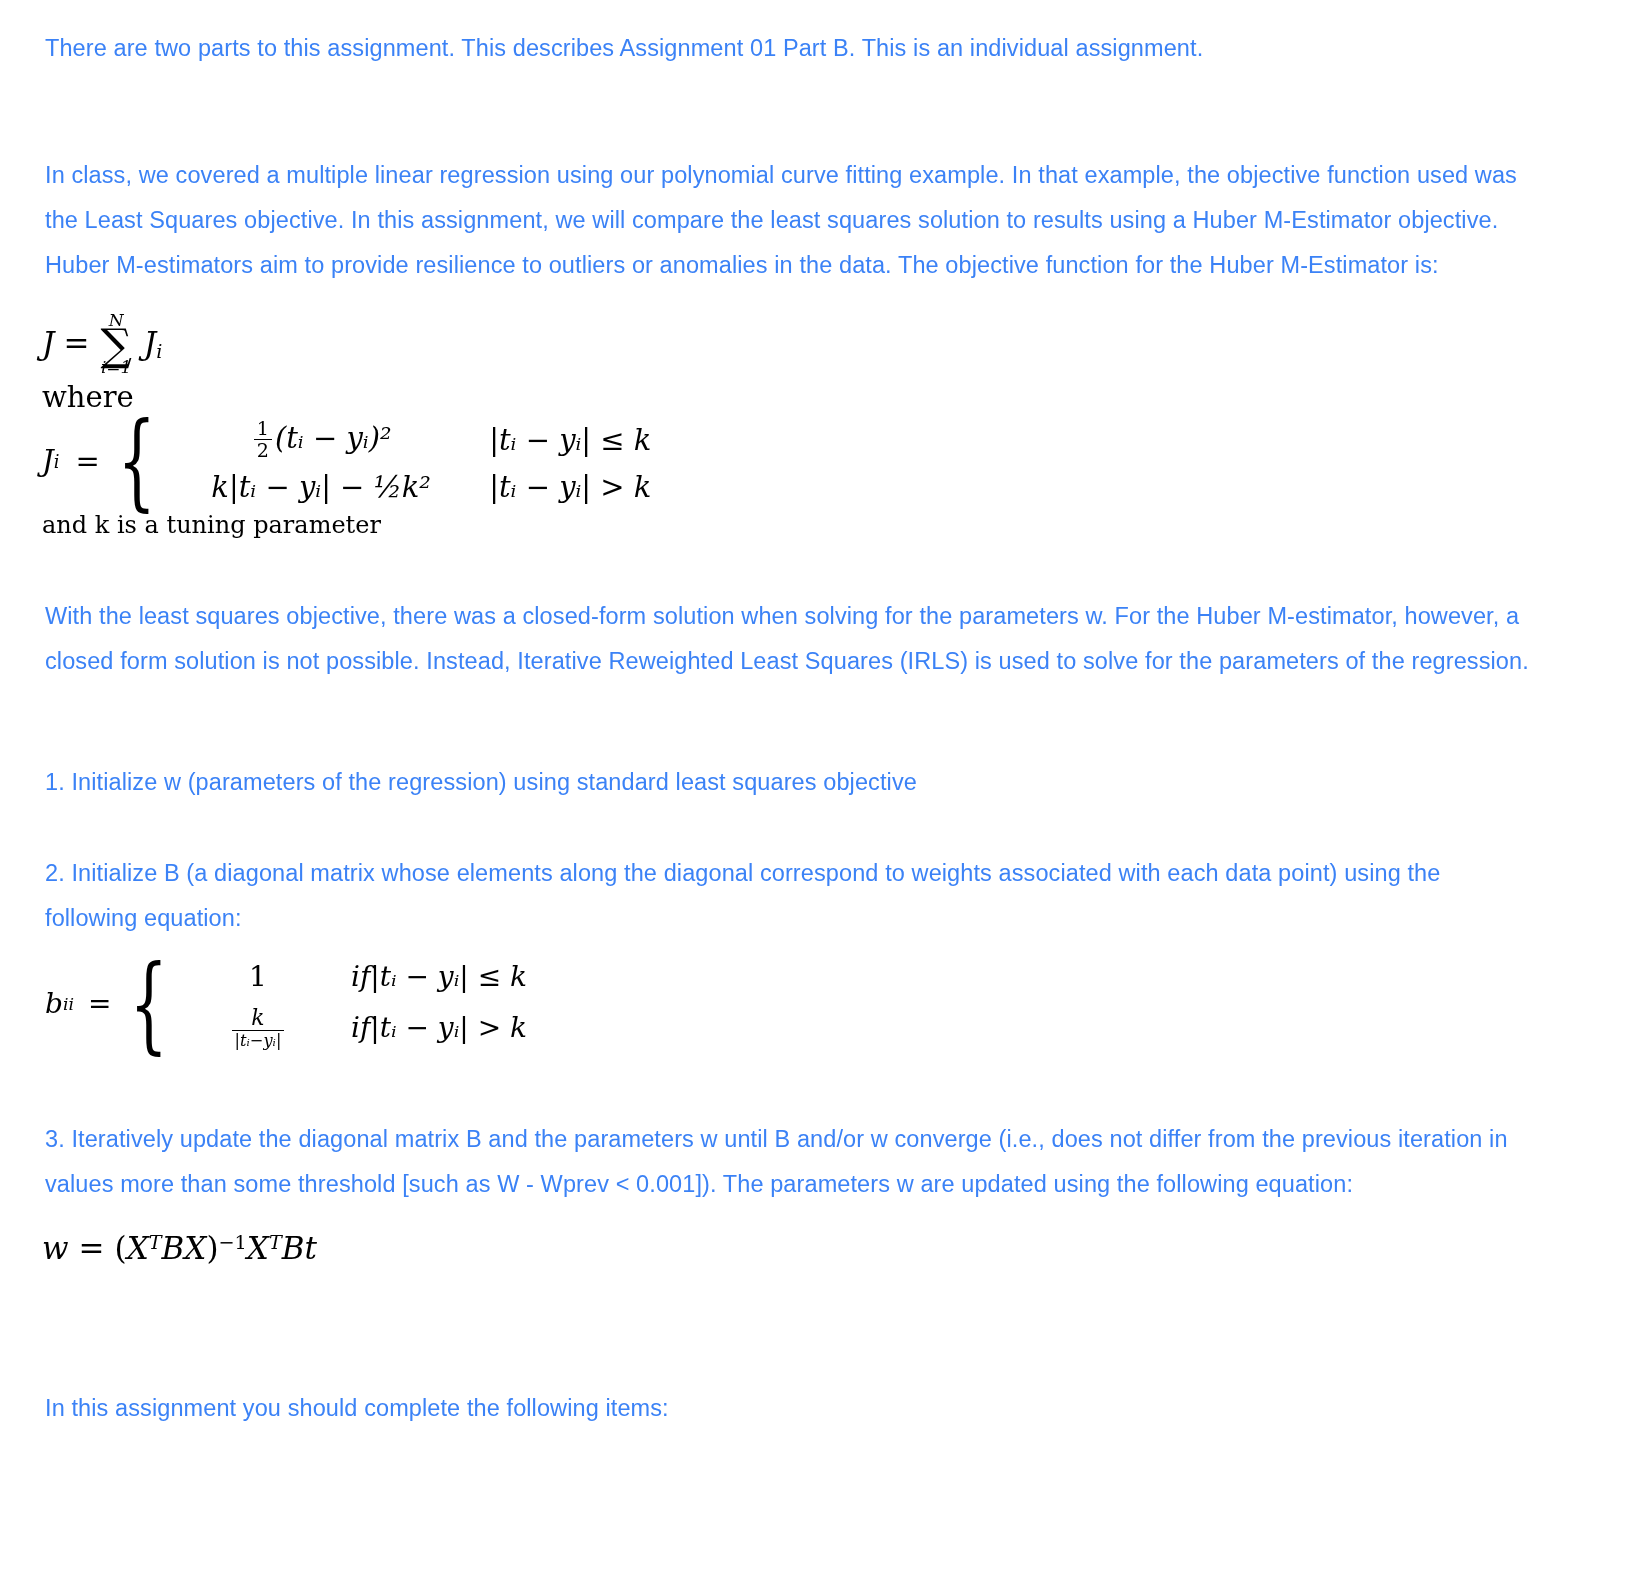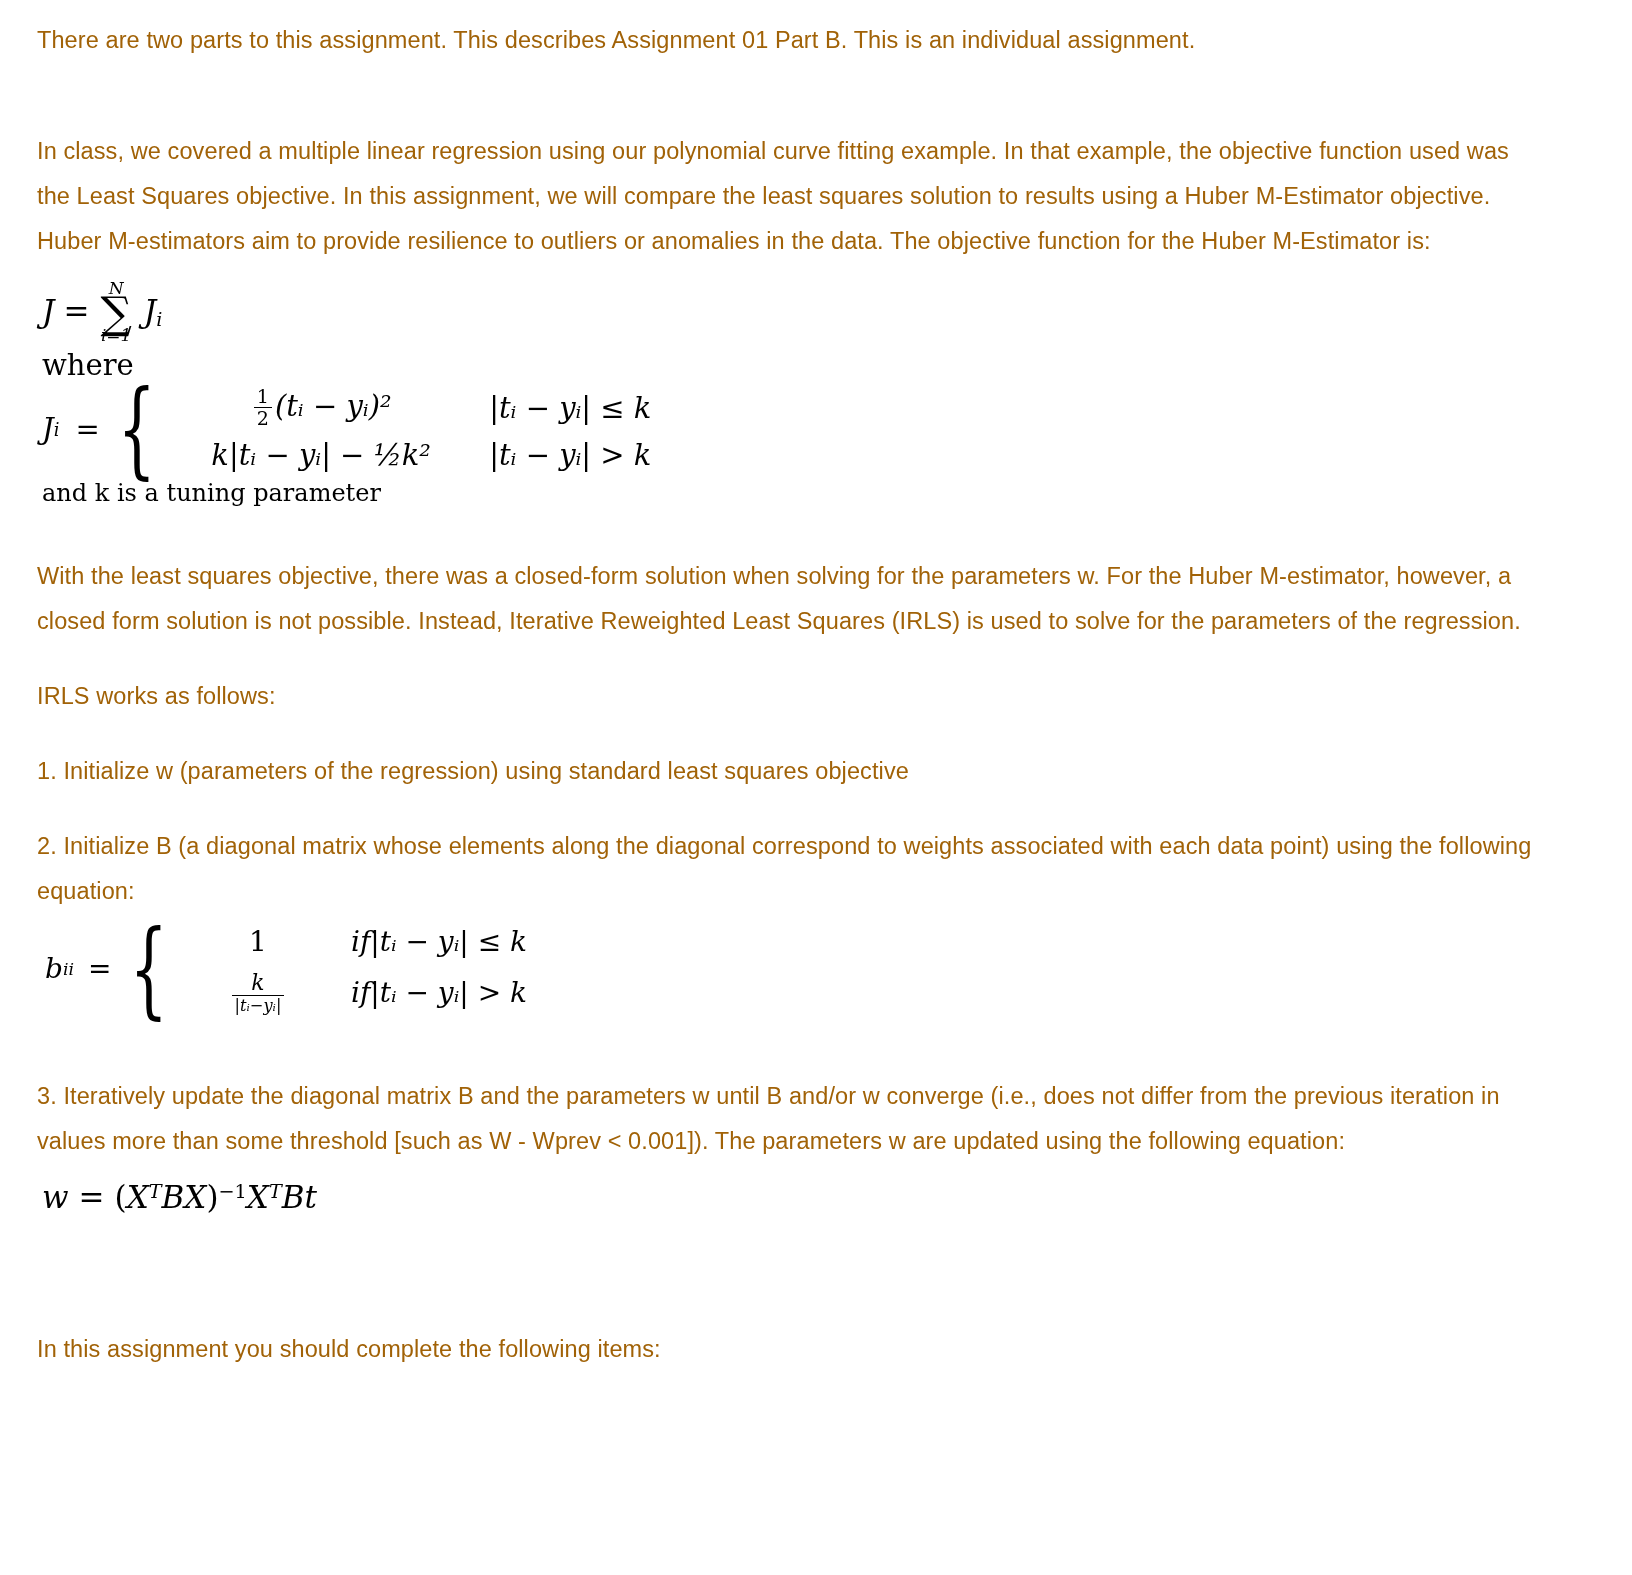--- a/index.html
+++ b/index.html
@@ -13,24 +13,24 @@
     font-family: "Liberation Sans", sans-serif;
     color: #2d3b45;
     -webkit-font-smoothing: antialiased;
   }
   .page {
     box-sizing: border-box;
     width: 1632px;
     padding: 18px 92px 20px 37px;
   }
   p.body-text {
-    margin: 0;
+    margin: 8px;
     font-size: 23.5px;
     line-height: 45px;
-    color: #a16207;
+    color: #3b82f6;
     letter-spacing: 0.1px;
     max-width: 1505px;
   }
   .gap-lg { height: 66px; }
   .gap-md { height: 46px; }
   .gap-sm { height: 30px; }
   .gap-xs { height: 16px; }
   .gap-xl { height: 112px; }
 
   
@@ -180,21 +180,20 @@
   <div style="height:6px;"></div>
 
   <div class="serif-line" style="padding-left:5px;font-size:24px;">and k is a tuning parameter</div>
 
   <div class="gap-md"></div>
 
   <p class="body-text">With the least squares objective, there was a closed-form solution when solving for the parameters w.  For the Huber M-estimator, however, a closed form solution is not possible.  Instead, Iterative Reweighted Least Squares (IRLS) is used to solve for the parameters of the regression.</p>
 
   <div class="gap-sm"></div>
 
-  <p class="body-text">IRLS works as follows:</p>
 
   <div class="gap-sm"></div>
 
   <p class="body-text">1. Initialize w (parameters of the regression) using standard least squares objective</p>
 
   <div class="gap-sm"></div>
 
   <p class="body-text">2. Initialize B (a diagonal matrix whose elements along the diagonal correspond to weights associated with each data point) using the following equation:</p>
 
   <div style="height:12px;"></div>

